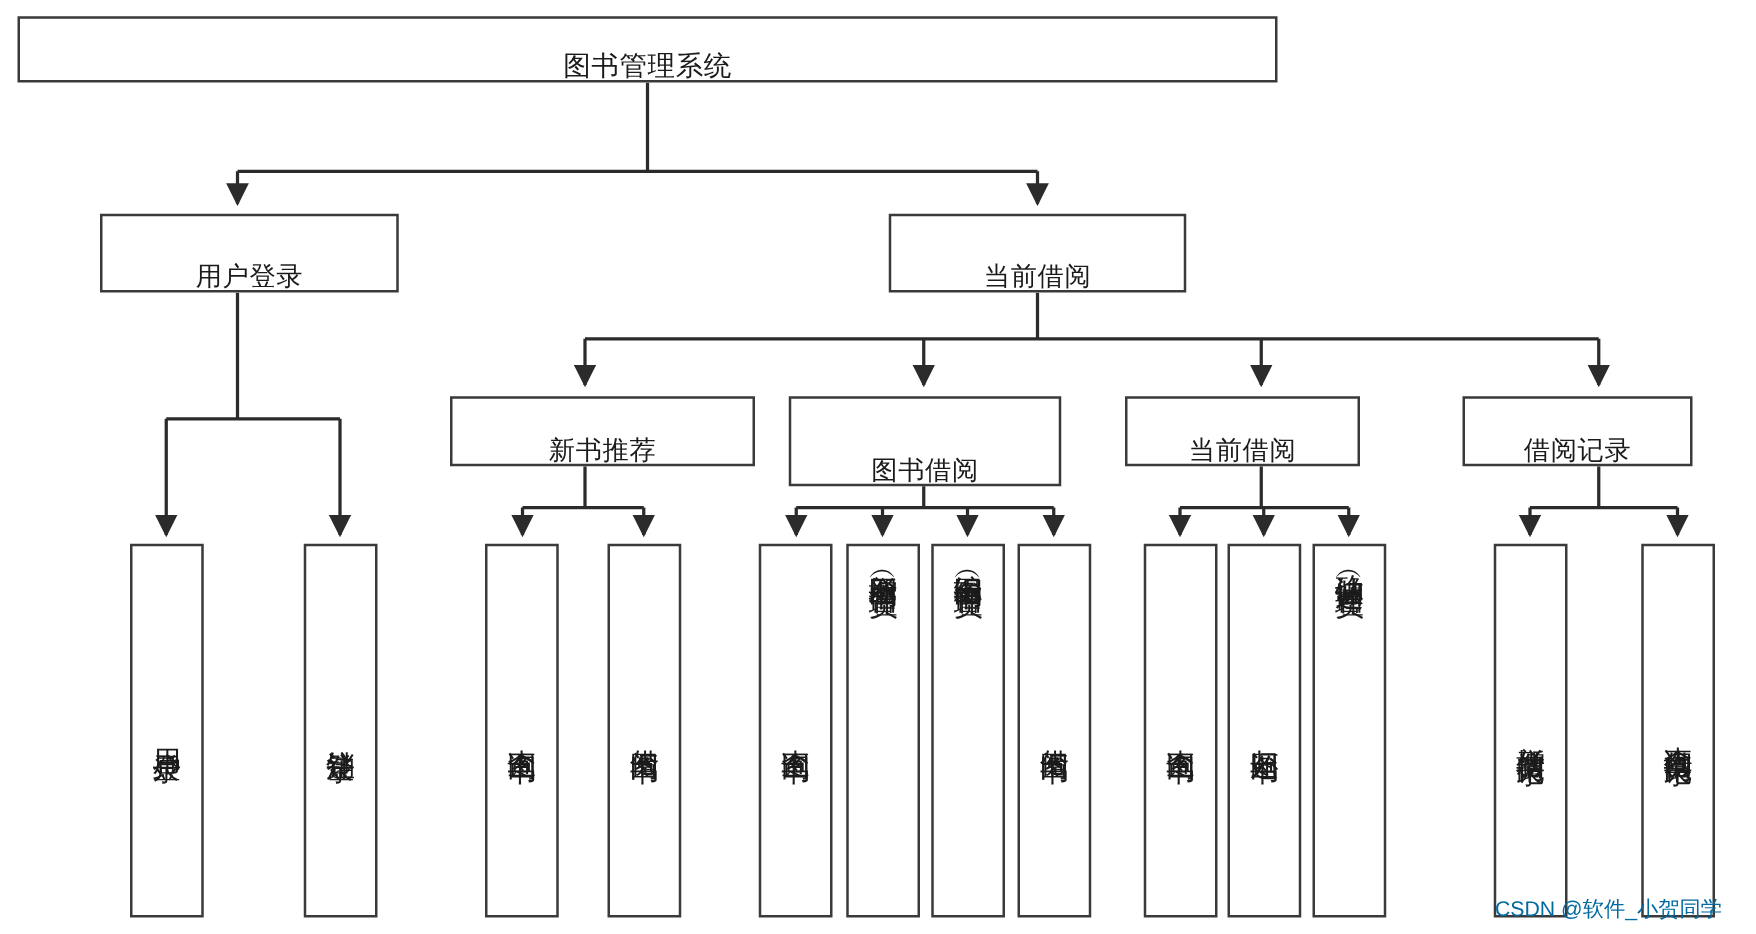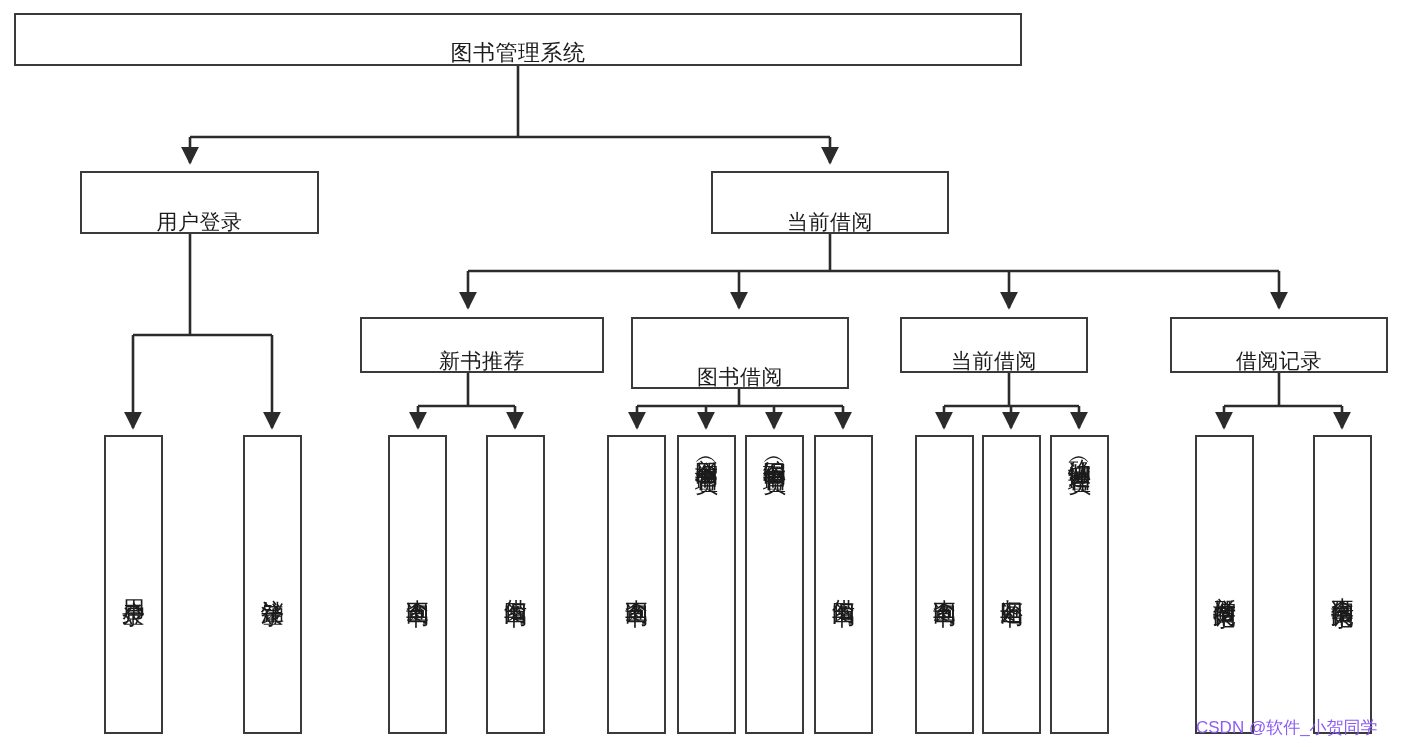--- a/index.html
+++ b/index.html
@@ -67,21 +67,21 @@
   }
   .v-node.centered {
     align-items: center;
     padding-top: 0;
   }
   .watermark {
     position: absolute;
     left: 1196px;
     top: 716px;
     font-size: 17px;
-    color: #8b5cf6;
+    color: #0369a1;
     white-space: nowrap;
     z-index: 6;
     font-family: "Liberation Sans", "DejaVu Sans", sans-serif;
   }
 </style>
 </head>
 <body>
 
 <div id="canvas">
 
@@ -148,21 +148,21 @@
 
   <div class="node h-node" style="left:360px; top:317px; width:244px; height:56px;">
     <span class="lbl">新书推荐</span>
   </div>
   <div class="node h-node" style="left:631px; top:317px; width:218px; height:72px;">
     <span class="lbl">图书借阅</span>
   </div>
   <div class="node h-node" style="left:900px; top:317px; width:188px; height:56px;">
     <span class="lbl">当前借阅</span>
   </div>
-  <div class="node h-node" style="left:1170px; top:317px; width:218px; height:56px;">
+  <div class="node h-node" style="left:1170px; top:317px; width:184px; height:56px;">
     <span class="lbl">借阅记录</span>
   </div>
 
   <div class="node v-node centered" style="left:104px; top:435px; width:59px; height:299px;">
     <span class="lbl">用户登录</span>
   </div>
   <div class="node v-node centered" style="left:243px; top:435px; width:59px; height:299px;">
     <span class="lbl">注销登录</span>
   </div>
 

